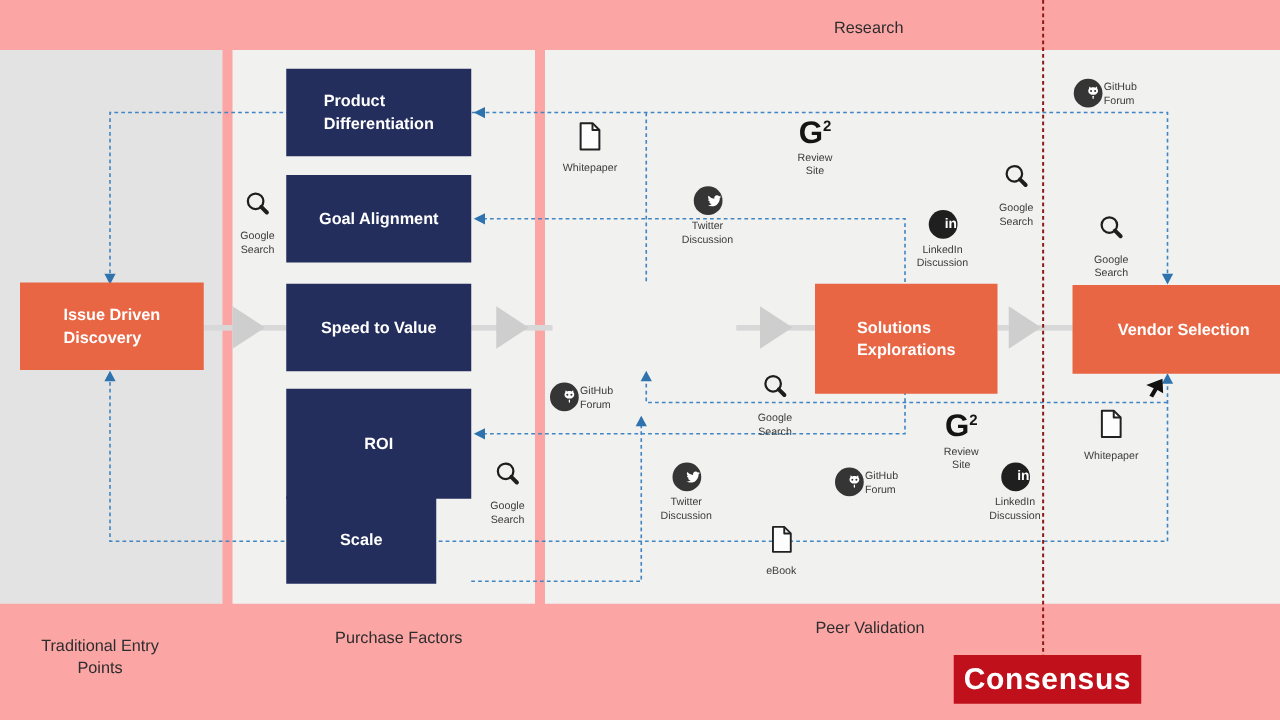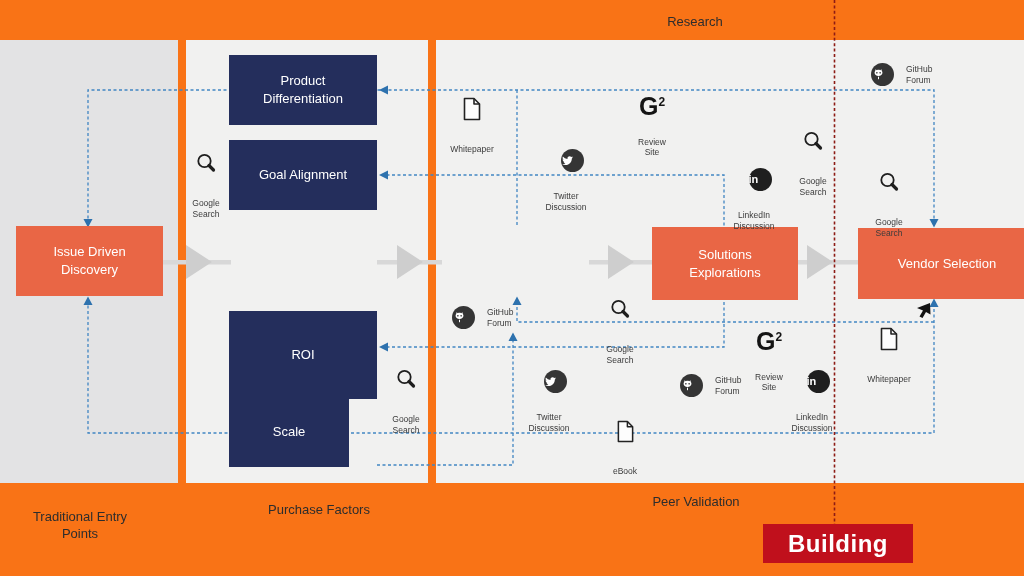--- a/index.html
+++ b/index.html
@@ -1,35 +1,35 @@
 <!DOCTYPE html>
 <html><head>
 <meta charset="utf-8">
 <style>
   html,body{margin:0;padding:0;background:#fff;font-family:"Liberation Sans",sans-serif;}
-  .stage{position:relative;width:1024px;height:576px;background:#f97316;overflow:hidden;}
+  .stage{position:relative;width:1024px;height:576px;background:#fca5a5;overflow:hidden;}
   .col{position:absolute;top:40px;height:443px;z-index:0;}
   .col1{left:0;width:178px;background:#e3e3e4;}
   .col2{left:186px;width:242px;background:#f1f1f0;}
   .col3{left:436px;width:588px;background:#f1f1f0;}
   svg.wires{position:absolute;left:0;top:0;z-index:1;}
   .node{position:absolute;z-index:2;display:flex;align-items:center;justify-content:center;
-        text-align:center;color:#fff;font-weight:normal;font-size:13px;line-height:1.35;white-space:pre-line;}
+        text-align:left;color:#fff;font-weight:bold;font-size:13px;line-height:1.35;white-space:pre-line;}
   .orange{background:#e96645;}
   .navy{background:#242e5c;}
   .consensus{position:absolute;z-index:3;display:flex;align-items:center;justify-content:center;
         background:#c0101c;color:#fff;font-weight:bold;font-size:24px;letter-spacing:.5px;}
   .seclabel{position:absolute;z-index:2;color:#2d2d2d;font-size:13px;text-align:center;
         line-height:1.3;white-space:pre-line;}
-  .stack{position:absolute;z-index:2;width:60px;display:flex;flex-direction:column;align-items:center;gap:19px;}
-  .side{position:absolute;z-index:2;display:flex;align-items:center;gap:12px;}
+  .stack{position:absolute;z-index:2;width:60px;display:flex;flex-direction:column;align-items:center;gap:3px;}
+  .side{position:absolute;z-index:2;display:flex;align-items:center;gap:1px;}
   .ic-label{font-size:8.5px;line-height:1.25;color:#3b3b3b;text-align:center;white-space:pre-line;}
   .side .ic-label{text-align:left;}
   .circ{width:23px;height:23px;border-radius:50%;background:#353535;display:flex;
-        align-items:center;justify-content:flex-start;flex:0 0 auto;margin-left:12px;}
+        align-items:center;justify-content:flex-end;flex:0 0 auto;}
   .in-glyph{color:#fff;font-weight:bold;font-size:11px;line-height:1;}
   .g2glyph{font-weight:bold;font-size:25px;color:#141414;line-height:.9;}
   .g2glyph sup{font-size:12px;font-weight:bold;}
 </style>
 </head>
 <body>
 
 <div class="stage">
 
   <div class="col col1"></div>
@@ -80,27 +80,28 @@
   <div class="seclabel" style="left:5px;top:492px;width:150px;margin-top:17px;">Traditional Entry
 Points</div>
   <div class="seclabel" style="left:621px;top:494px;width:150px;">Peer Validation</div>
   <div class="seclabel" style="left:239px;top:502px;width:160px;">Purchase Factors</div>
 
   <div class="node orange" style="left:16px;top:226px;width:147px;height:70px;">Issue Driven
 Discovery</div>
   <div class="node navy" style="left:229px;top:55px;width:148px;height:70px;">Product
 Differentiation</div>
   <div class="node navy" style="left:229px;top:140px;width:148px;height:70px;">Goal Alignment</div>
+  <div class="node navy" style="left:229px;top:227px;width:148px;height:70px;">Speed to Value</div>
   <div class="node navy" style="left:229px;top:311px;width:148px;height:88px;">ROI</div>
   <div class="node navy" style="left:229px;top:397px;width:120px;height:70px;">Scale</div>
-  <div class="node orange" style="left:652px;top:227px;width:146px;height:73px;">Solutions
+  <div class="node orange" style="left:652px;top:227px;width:146px;height:88px;">Solutions
 Explorations</div>
   <div class="node orange" style="left:858px;top:228px;width:178px;height:71px;">Vendor Selection</div>
 
-  <div class="consensus" style="left:763px;top:524px;width:150px;height:39px;">Building</div>
+  <div class="consensus" style="left:763px;top:524px;width:150px;height:39px;">Consensus</div>
 
   <div class="stack" style="left:176px;top:151px;">
     <span><svg viewBox="0 0 24 24" width="24" height="24">
           <circle cx="10.5" cy="10" r="6.2" fill="none" stroke="#1e1e1e" stroke-width="1.8"></circle>
           <path d="M15 14.5 L19.5 19" stroke="#1e1e1e" stroke-width="3.2" stroke-linecap="round"></path>
         </svg></span>
     <span class="ic-label">Google
 Search</span>
   </div>
   <div class="stack" style="left:442px;top:97px;">

